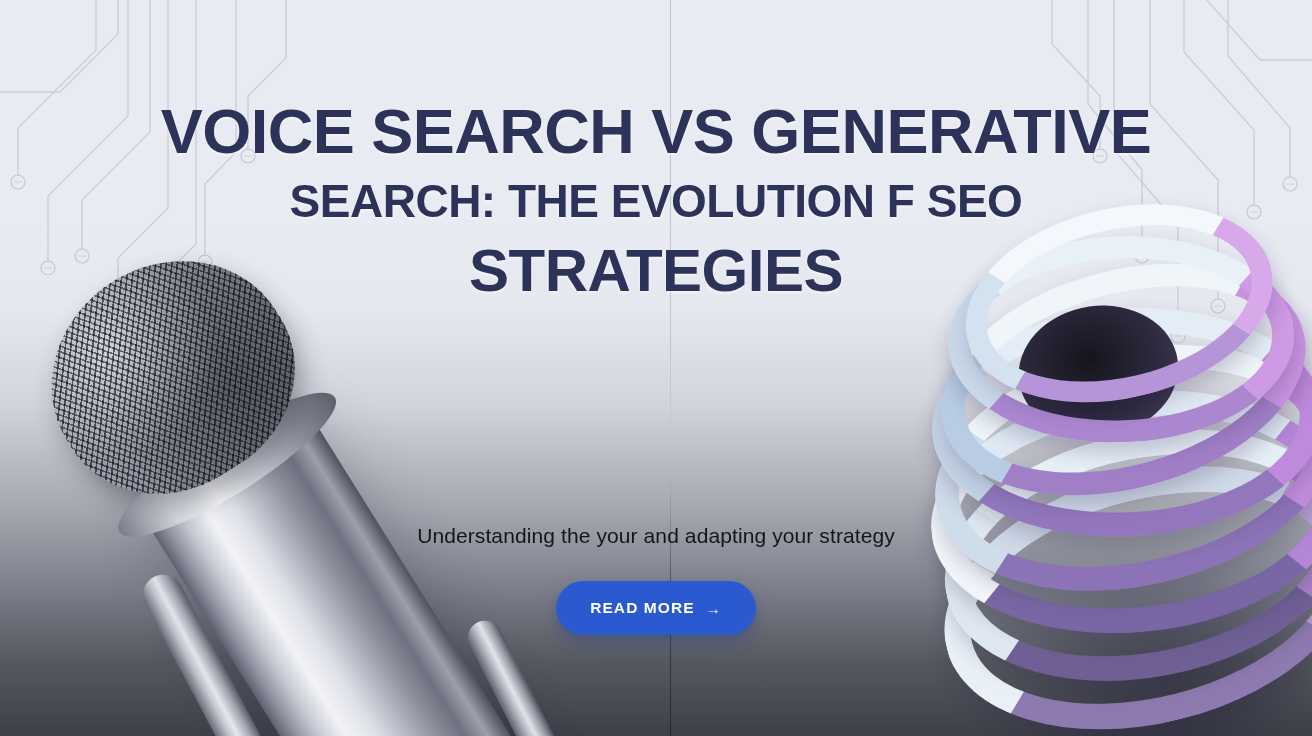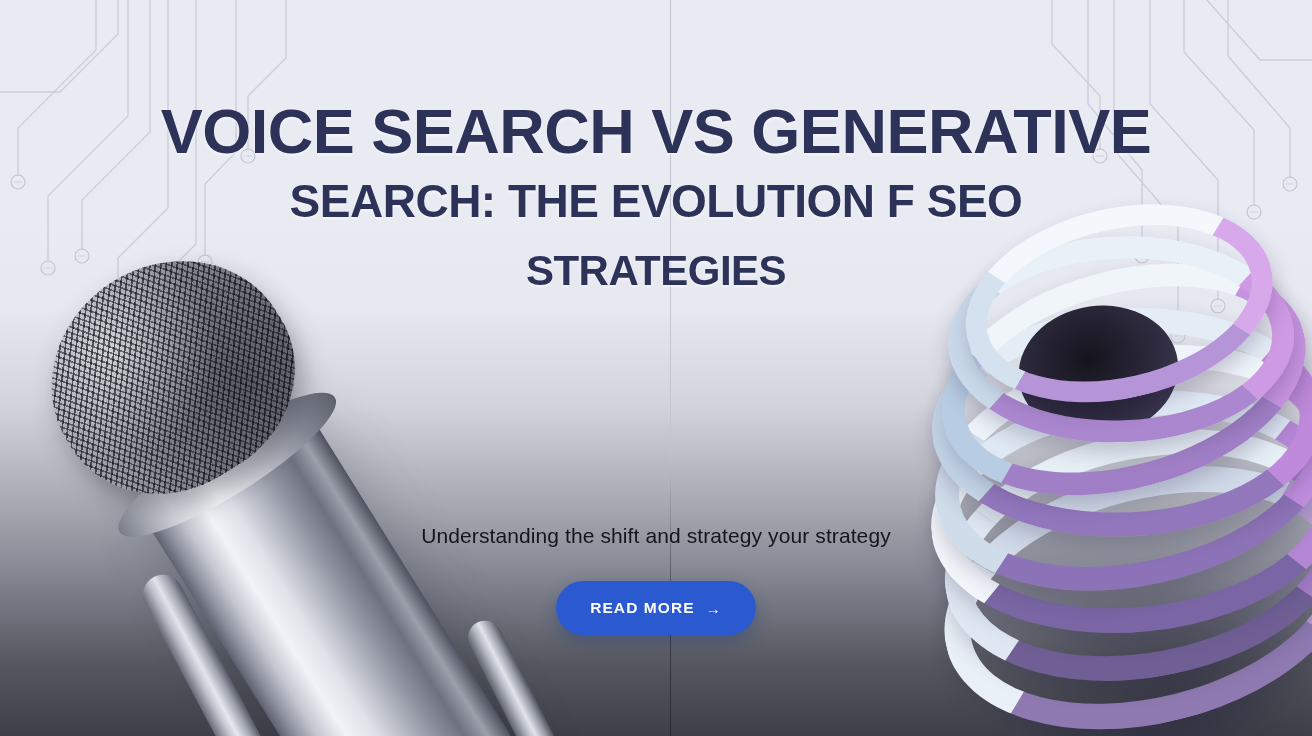--- a/index.html
+++ b/index.html
@@ -138,21 +138,21 @@
     font-weight:800;
     font-size:62px; line-height:70px;
     letter-spacing:-0.5px;
     color:#2d3358;
     text-shadow:0 2px 3px rgba(255,255,255,.55);
     padding:0 70px;
   }
   #headline .ln { display:block; }
   #headline .ln1 { font-size:63px; }
   #headline .ln2 { font-size:46px; }
-  #headline .ln3 { font-size:42px; }
+  #headline .ln3 { font-size:60px; }
 
   #subtitle {
     position:absolute; left:0; top:524px; width:1312px;
     text-align:center;
     font-size:21px; font-weight:400; color:#15161c;
     letter-spacing:.1px;
   }
 
   #cta-row {
     position:absolute; left:0; top:581px; width:1312px;
@@ -261,21 +261,21 @@
   </div>
 
   <div class="divider"></div>
 
   <h1 id="headline">
     <span class="ln ln1">VOICE SEARCH VS GENERATIVE</span>
     <span class="ln ln2">SEARCH: THE EVOLUTION F SEO</span>
     <span class="ln ln3">STRATEGIES</span>
   </h1>
 
-  <p id="subtitle">Understanding the shift and strategy your strategy</p>
+  <p id="subtitle">Understanding the your and adapting your strategy</p>
 
   <div id="cta-row">
     <button class="btn btn-primary">
       <span>READ MORE</span>
       <span class="arrow">→</span>
     </button>
   </div>
 
 </div>
 

